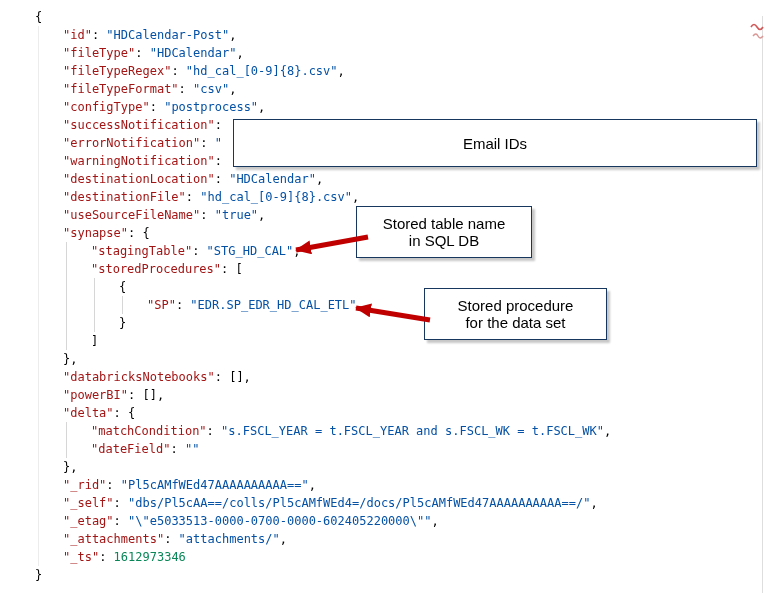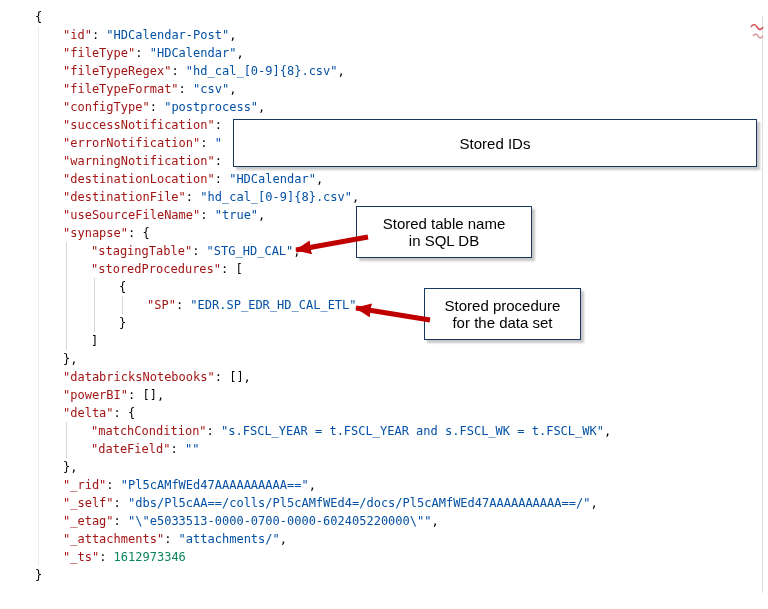--- a/index.html
+++ b/index.html
@@ -35,21 +35,21 @@
     border: 1px solid #17375e;
     box-shadow: 3px 3px 2px rgba(0,0,0,0.22);
     display: flex; align-items: center; justify-content: center;
     text-align: center;
     font-size: 15px; color: #000;
     white-space: pre-line;
     z-index: 5;
   }
   #co-email  { left: 233px; top: 119px; width: 524px; height: 48px; }
   #co-staging{ left: 356px; top: 206px; width: 176px; height: 52px; }
-  #co-sp     { left: 424px; top: 288px; width: 157px; height: 52px; }
+  #co-sp     { left: 424px; top: 288px; width: 183px; height: 52px; }
 
   .arrows { position: absolute; inset: 0; z-index: 6; pointer-events: none; }
 
   
   .ruler { position: absolute; right: 5px; top: 16px; width: 1px; height: 577px; background: #dedede; }
   .err-marks { position: absolute; right: 1px; top: 22px; width: 18px; height: 24px; }
 </style>
 </head>
 <body>
 
@@ -63,21 +63,21 @@
 
   <div class="code"><div class="code-line" style="padding-left: 0px;"><span style="color: rgb(0, 0, 0);">{</span></div><div class="code-line" style="padding-left: 28px;"><span style="color: rgb(163, 21, 21);">"id"</span><span style="color: rgb(0, 0, 0);">: </span><span style="color: rgb(4, 81, 165);">"HDCalendar-Post"</span><span style="color: rgb(0, 0, 0);">,</span></div><div class="code-line" style="padding-left: 28px;"><span style="color: rgb(163, 21, 21);">"fileType"</span><span style="color: rgb(0, 0, 0);">: </span><span style="color: rgb(4, 81, 165);">"HDCalendar"</span><span style="color: rgb(0, 0, 0);">,</span></div><div class="code-line" style="padding-left: 28px;"><span style="color: rgb(163, 21, 21);">"fileTypeRegex"</span><span style="color: rgb(0, 0, 0);">: </span><span style="color: rgb(4, 81, 165);">"hd_cal_[0-9]{8}.csv"</span><span style="color: rgb(0, 0, 0);">,</span></div><div class="code-line" style="padding-left: 28px;"><span style="color: rgb(163, 21, 21);">"fileTypeFormat"</span><span style="color: rgb(0, 0, 0);">: </span><span style="color: rgb(4, 81, 165);">"csv"</span><span style="color: rgb(0, 0, 0);">,</span></div><div class="code-line" style="padding-left: 28px;"><span style="color: rgb(163, 21, 21);">"configType"</span><span style="color: rgb(0, 0, 0);">: </span><span style="color: rgb(4, 81, 165);">"postprocess"</span><span style="color: rgb(0, 0, 0);">,</span></div><div class="code-line" style="padding-left: 28px;"><span style="color: rgb(163, 21, 21);">"successNotification"</span><span style="color: rgb(0, 0, 0);">: </span></div><div class="code-line" style="padding-left: 28px;"><span style="color: rgb(163, 21, 21);">"errorNotification"</span><span style="color: rgb(0, 0, 0);">: </span><span style="color: rgb(4, 81, 165);">"</span></div><div class="code-line" style="padding-left: 28px;"><span style="color: rgb(163, 21, 21);">"warningNotification"</span><span style="color: rgb(0, 0, 0);">:</span></div><div class="code-line" style="padding-left: 28px;"><span style="color: rgb(163, 21, 21);">"destinationLocation"</span><span style="color: rgb(0, 0, 0);">: </span><span style="color: rgb(4, 81, 165);">"HDCalendar"</span><span style="color: rgb(0, 0, 0);">,</span></div><div class="code-line" style="padding-left: 28px;"><span style="color: rgb(163, 21, 21);">"destinationFile"</span><span style="color: rgb(0, 0, 0);">: </span><span style="color: rgb(4, 81, 165);">"hd_cal_[0-9]{8}.csv"</span><span style="color: rgb(0, 0, 0);">,</span></div><div class="code-line" style="padding-left: 28px;"><span style="color: rgb(163, 21, 21);">"useSourceFileName"</span><span style="color: rgb(0, 0, 0);">: </span><span style="color: rgb(4, 81, 165);">"true"</span><span style="color: rgb(0, 0, 0);">,</span></div><div class="code-line" style="padding-left: 28px;"><span style="color: rgb(163, 21, 21);">"synapse"</span><span style="color: rgb(0, 0, 0);">: {</span></div><div class="code-line" style="padding-left: 56px;"><span style="color: rgb(163, 21, 21);">"stagingTable"</span><span style="color: rgb(0, 0, 0);">: </span><span style="color: rgb(4, 81, 165);">"STG_HD_CAL"</span><span style="color: rgb(0, 0, 0);">,</span></div><div class="code-line" style="padding-left: 56px;"><span style="color: rgb(163, 21, 21);">"storedProcedures"</span><span style="color: rgb(0, 0, 0);">: [</span></div><div class="code-line" style="padding-left: 84px;"><span style="color: rgb(0, 0, 0);">{</span></div><div class="code-line" style="padding-left: 112px;"><span style="color: rgb(163, 21, 21);">"SP"</span><span style="color: rgb(0, 0, 0);">: </span><span style="color: rgb(4, 81, 165);">"EDR.SP_EDR_HD_CAL_ETL"</span></div><div class="code-line" style="padding-left: 84px;"><span style="color: rgb(0, 0, 0);">}</span></div><div class="code-line" style="padding-left: 56px;"><span style="color: rgb(0, 0, 0);">]</span></div><div class="code-line" style="padding-left: 28px;"><span style="color: rgb(0, 0, 0);">},</span></div><div class="code-line" style="padding-left: 28px;"><span style="color: rgb(163, 21, 21);">"databricksNotebooks"</span><span style="color: rgb(0, 0, 0);">: [],</span></div><div class="code-line" style="padding-left: 28px;"><span style="color: rgb(163, 21, 21);">"powerBI"</span><span style="color: rgb(0, 0, 0);">: [],</span></div><div class="code-line" style="padding-left: 28px;"><span style="color: rgb(163, 21, 21);">"delta"</span><span style="color: rgb(0, 0, 0);">: {</span></div><div class="code-line" style="padding-left: 56px;"><span style="color: rgb(163, 21, 21);">"matchCondition"</span><span style="color: rgb(0, 0, 0);">: </span><span style="color: rgb(4, 81, 165);">"s.FSCL_YEAR = t.FSCL_YEAR and s.FSCL_WK = t.FSCL_WK"</span><span style="color: rgb(0, 0, 0);">,</span></div><div class="code-line" style="padding-left: 56px;"><span style="color: rgb(163, 21, 21);">"dateField"</span><span style="color: rgb(0, 0, 0);">: </span><span style="color: rgb(4, 81, 165);">""</span></div><div class="code-line" style="padding-left: 28px;"><span style="color: rgb(0, 0, 0);">},</span></div><div class="code-line" style="padding-left: 28px;"><span style="color: rgb(163, 21, 21);">"_rid"</span><span style="color: rgb(0, 0, 0);">: </span><span style="color: rgb(4, 81, 165);">"Pl5cAMfWEd47AAAAAAAAAA=="</span><span style="color: rgb(0, 0, 0);">,</span></div><div class="code-line" style="padding-left: 28px;"><span style="color: rgb(163, 21, 21);">"_self"</span><span style="color: rgb(0, 0, 0);">: </span><span style="color: rgb(4, 81, 165);">"dbs/Pl5cAA==/colls/Pl5cAMfWEd4=/docs/Pl5cAMfWEd47AAAAAAAAAA==/"</span><span style="color: rgb(0, 0, 0);">,</span></div><div class="code-line" style="padding-left: 28px;"><span style="color: rgb(163, 21, 21);">"_etag"</span><span style="color: rgb(0, 0, 0);">: </span><span style="color: rgb(4, 81, 165);">"\"e5033513-0000-0700-0000-602405220000\""</span><span style="color: rgb(0, 0, 0);">,</span></div><div class="code-line" style="padding-left: 28px;"><span style="color: rgb(163, 21, 21);">"_attachments"</span><span style="color: rgb(0, 0, 0);">: </span><span style="color: rgb(4, 81, 165);">"attachments/"</span><span style="color: rgb(0, 0, 0);">,</span></div><div class="code-line" style="padding-left: 28px;"><span style="color: rgb(163, 21, 21);">"_ts"</span><span style="color: rgb(0, 0, 0);">: </span><span style="color: rgb(9, 134, 88);">1612973346</span></div><div class="code-line" style="padding-left: 0px;"><span style="color: rgb(0, 0, 0);">}</span></div></div>
 
   <div class="ruler"></div>
   <svg class="err-marks" viewBox="0 0 18 24">
     <path d="M2 5 q3 -5 6 0 t6 0" fill="none" stroke="#d05858" stroke-width="1.6"></path>
     <path d="M4 14 q3 -4 5 0 t5 0" fill="none" stroke="#d99694" stroke-width="1.4"></path>
   </svg>
 
   <div class="callout" id="co-email" style="border-color: rgb(23, 55, 94);">
-    <span>Stored IDs</span>
+    <span>Email IDs</span>
   </div>
   <div class="callout" id="co-staging" style="border-color: rgb(23, 55, 94);">
     <span>Stored table name
 in SQL DB</span>
   </div>
   <div class="callout" id="co-sp" style="border-color: rgb(23, 55, 94);">
     <span>Stored procedure
 for the data set</span>
   </div>
 

